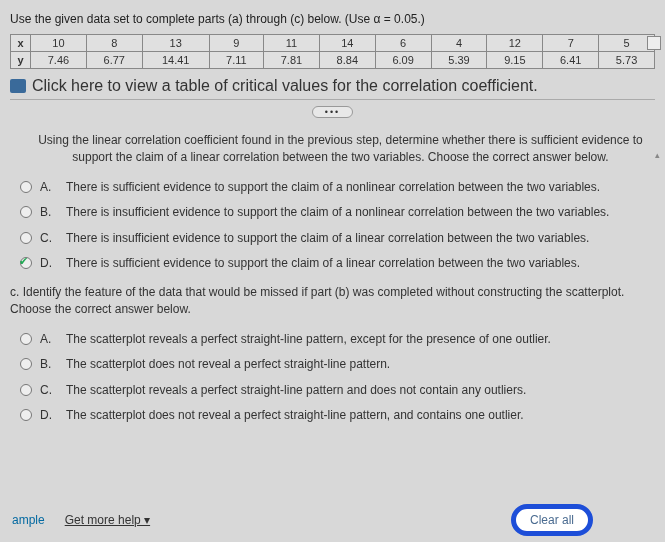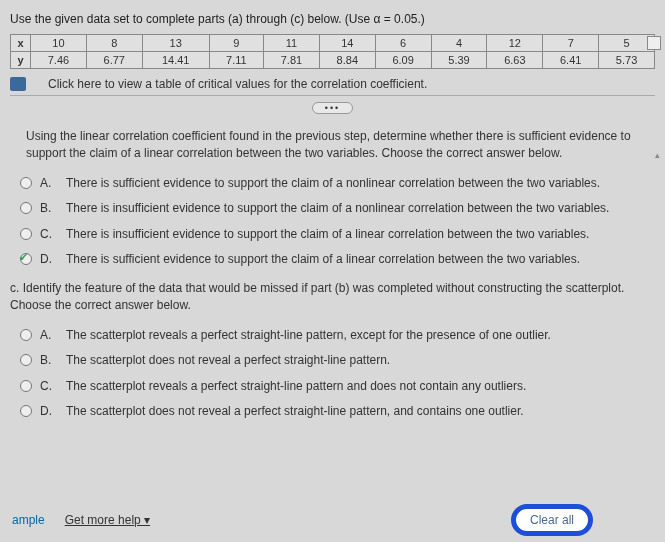--- a/index.html
+++ b/index.html
@@ -31,23 +31,23 @@
       padding: 2px 4px;
       text-align: center;
     }
     table.data td:first-child {
       font-weight: bold;
       width: 20px;
     }
     .link-row {
       display: flex;
       align-items: center;
-      gap: 22px;
+      gap: 6px;
       margin: 8px 0 4px 0;
-      font-size: 12px;
+      font-size: 16px;
     }
     .book-icon {
       width: 16px;
       height: 14px;
       background: #3a6a9a;
       border-radius: 2px;
       position: relative;
     }
     .divider-wrap {
       display: flex;
@@ -64,20 +64,21 @@
     }
     hr.sep {
       border: none;
       border-top: 1px solid #aaa;
       margin: 4px 0;
     }
     .question-stem {
       font-size: 12px;
       margin: 0 0 14px 16px;
       line-height: 1.4;
+      text-align: center;
     }
     .options {
       margin-left: 10px;
     }
     .opt {
       display: flex;
       align-items: flex-start;
       gap: 8px;
       font-size: 12px;
       margin-bottom: 10px;
@@ -177,21 +178,21 @@
     <tr>
       <td>y</td>
       <td>7.46</td>
       <td>6.77</td>
       <td>14.41</td>
       <td>7.11</td>
       <td>7.81</td>
       <td>8.84</td>
       <td>6.09</td>
       <td>5.39</td>
-      <td>6.63</td>
+      <td>9.15</td>
       <td>6.41</td>
       <td>5.73</td>
     </tr>
   </tbody>
     </table>
 
   <div class="copy-icon"></div>
 
   <div class="link-row">
     <span class="book-icon"></span>

